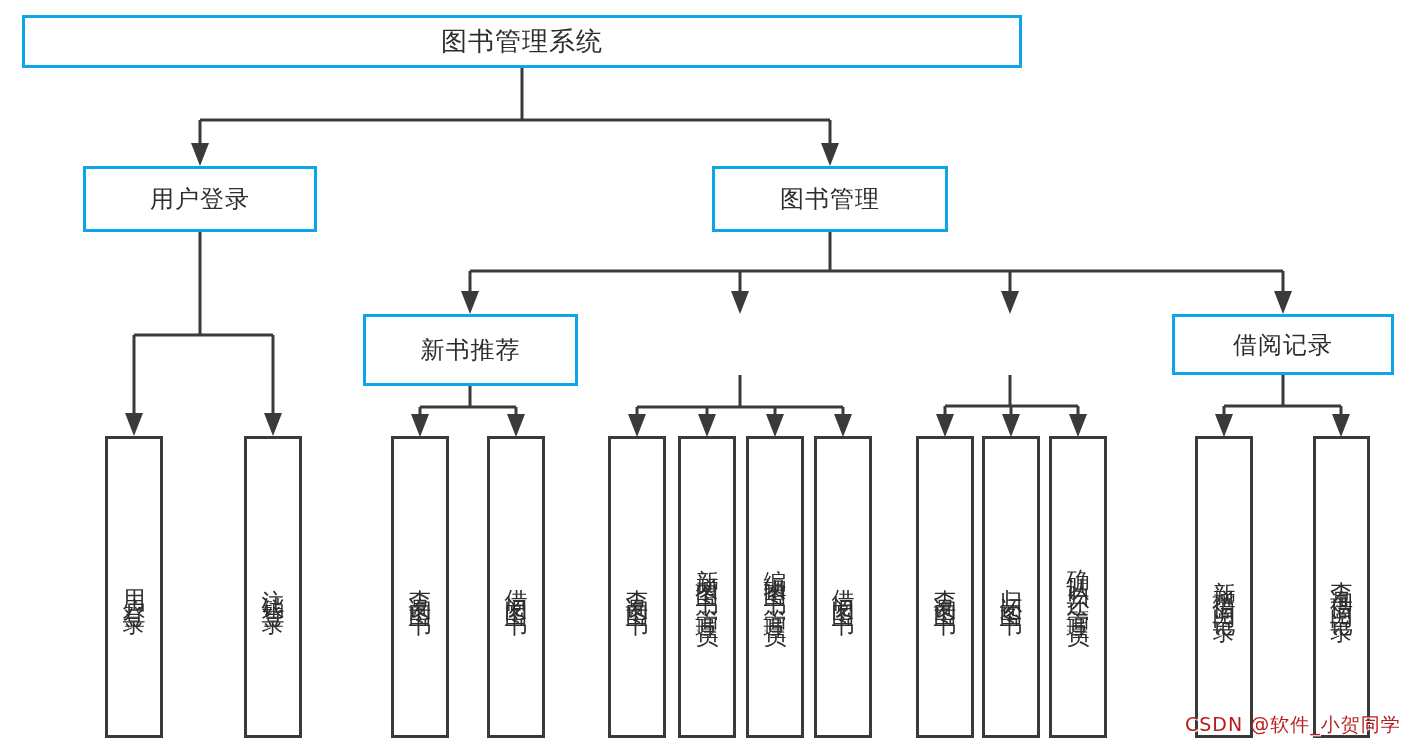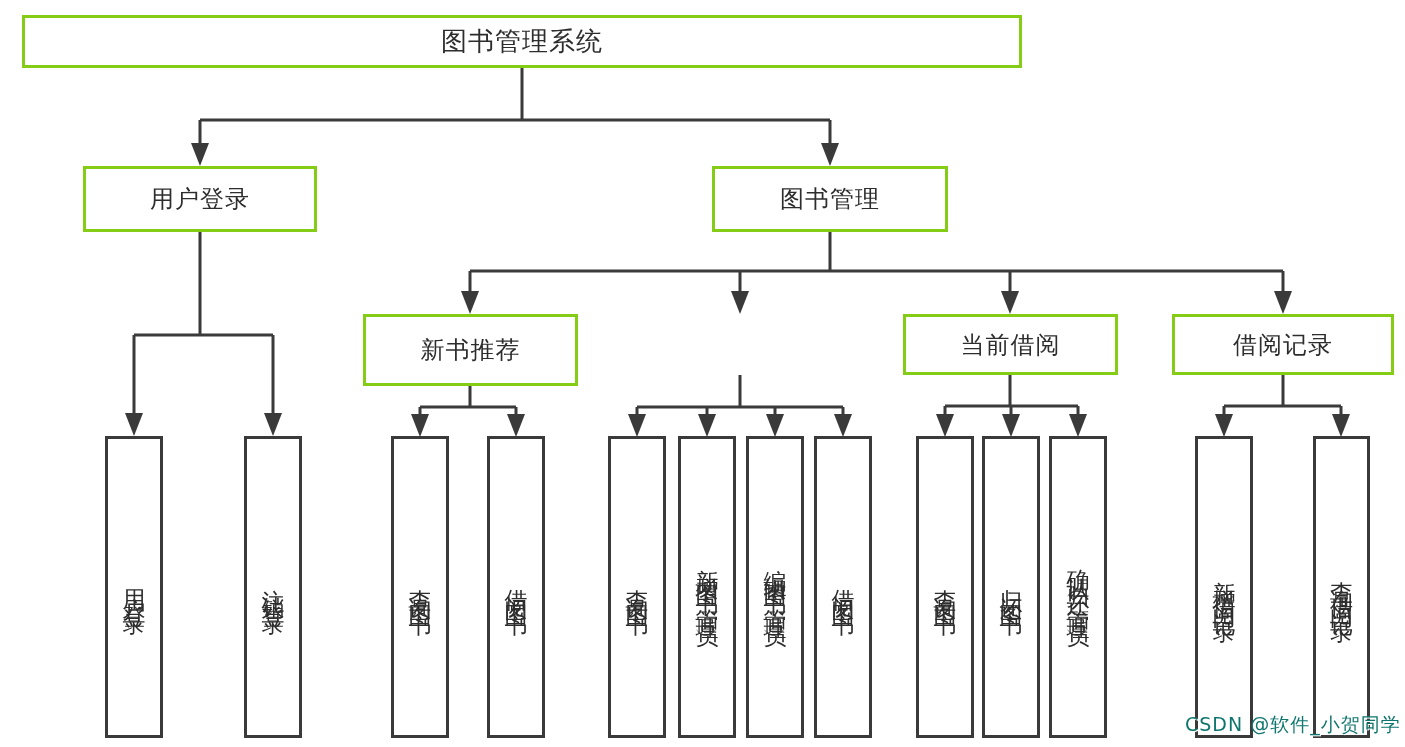--- a/index.html
+++ b/index.html
@@ -18,21 +18,21 @@
   .connectors {
     position: absolute;
     left: 0;
     top: 0;
     width: 1405px;
     height: 747px;
   }
   .node {
     position: absolute;
     box-sizing: border-box;
-    border: 3px solid #84cc16;
+    border: 3px solid #0ea5e9;
     background: #ffffff;
     display: flex;
     align-items: center;
     justify-content: center;
     font-size: 24px;
     color: #2d2d2d;
     letter-spacing: 1px;
     white-space: nowrap;
   }
   .node.title {
@@ -51,21 +51,21 @@
     font-size: 23px;
     letter-spacing: 8px;
     color: #2d2d2d;
     line-height: 1;
   }
   .watermark {
     position: absolute;
     left: 1185px;
     top: 712px;
     font-size: 19px;
-    color: #0f766e;
+    color: #b91c1c;
     letter-spacing: 1px;
     white-space: nowrap;
     text-shadow: 1px 1px 0 #ffffff;
   }
 </style>
 </head>
 <body>
 
 <div class="canvas">
 
@@ -108,21 +108,20 @@
       <polygon points="1332,414 1350,414 1341,437"></polygon>
     </g>
   </svg>
 
   <div class="node title" style="left:22px; top:15px; width:1000px; height:53px;">图书管理系统</div>
 
   <div class="node" style="left:83px; top:166px; width:234px; height:66px;">用户登录</div>
   <div class="node" style="left:712px; top:166px; width:236px; height:66px;text-align:center;">图书管理</div>
 
   <div class="node" style="left:363px; top:314px; width:215px; height:72px;">新书推荐</div>
-  <div class="node" style="left:903px; top:314px; width:215px; height:61px;">当前借阅</div>
   <div class="node" style="left:1172px; top:314px; width:222px; height:61px;">借阅记录</div>
 
   <div class="leaf" style="left:105px; top:436px; width:58px; height:302px;">用户登录</div>
   <div class="leaf" style="left:244px; top:436px; width:58px; height:302px;">注销登录</div>
 
   <div class="leaf" style="left:391px; top:436px; width:58px; height:302px;">查询图书</div>
   <div class="leaf" style="left:487px; top:436px; width:58px; height:302px;">借阅图书</div>
 
   <div class="leaf" style="left:608px; top:436px; width:58px; height:302px;">查询图书</div>
   <div class="leaf" style="left:678px; top:436px; width:58px; height:302px;">新增图书（管理员）</div>

